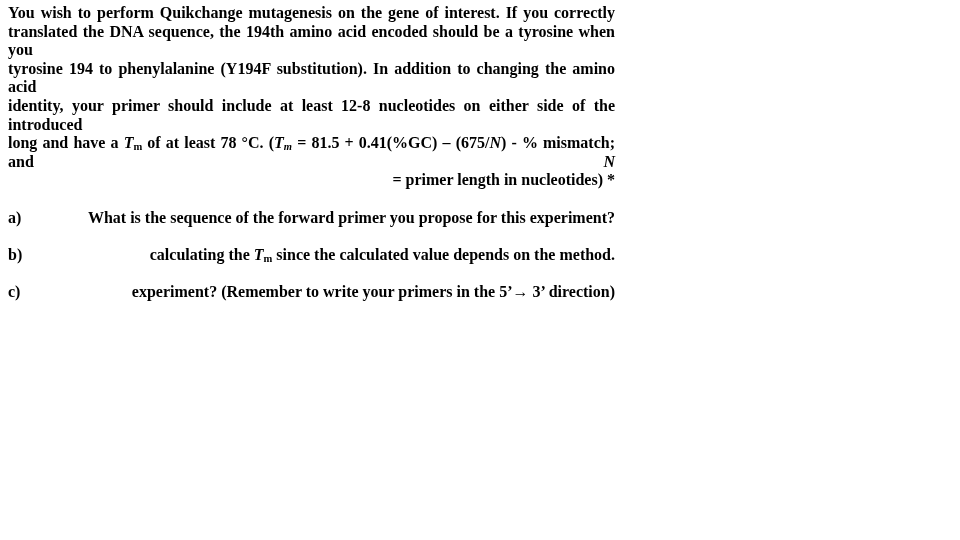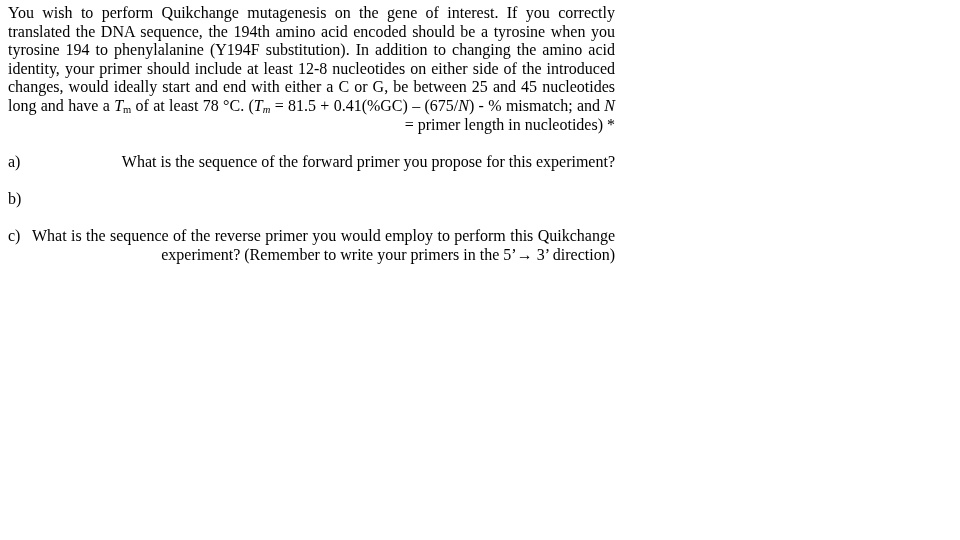--- a/index.html
+++ b/index.html
@@ -15,20 +15,21 @@
     font-family: "Liberation Serif", "DejaVu Serif", serif;
     color: #000000;
   }
   .doc {
     position: absolute;
     left: 8px;
     top: 4px;
     width: 607px;
     font-size: 16px;
     line-height: 18.6px;
+    font-weight: bold;
   }
   .tline {
     text-align: right;
     white-space: normal;
   }
   .tline.just {
     text-align: justify;
     text-align-last: justify;
   }
   .intro { margin: 0; }
@@ -57,39 +58,38 @@
 </head>
 <body>
 
 <div class="doc">
 
   <div class="intro">
       <div class="tline just"><span>You wish to perform Quikchange mutagenesis on the gene of interest.  If you correctly</span></div>
       <div class="tline just"><span>translated the DNA sequence, the 194th amino acid encoded should be a tyrosine when you</span></div>
       <div class="tline just"><span>tyrosine 194 to phenylalanine (Y194F substitution).  In addition to changing the amino acid</span></div>
       <div class="tline just"><span>identity, your primer should include at least 12-8 nucleotides on either side of the introduced</span></div>
-      <div class="tline just"><span>changes, would ideally start and end with either a C or G, be between 25 and 45 nucleotides</span></div>
       <div class="tline just"><span>long and have a </span><span class="st-i">T</span><span class="st-sub">m</span><span> of at least 78 °C. (</span><span class="st-i">T</span><span class="st-isub">m</span><span> = 81.5 + 0.41(%GC) – (675/</span><span class="st-i">N</span><span>) - % mismatch; and </span><span class="st-i">N</span></div>
       <div class="tline"><span>= primer length in nucleotides) *</span></div>
     </div>
 
   <div class="item">
     <div class="item-label">a)</div>
     <div class="item-body">
         <div class="tline"><span>What is the sequence of the forward primer you propose for this experiment?</span></div>
       </div>
   </div>
 
   <div class="item">
     <div class="item-label">b)</div>
     <div class="item-body">
+        <div class="tline"><span>calculating the </span><span class="st-i">T</span><span class="st-sub">m</span><span> since the calculated value depends on the method.</span></div>
       </div>
   </div>
 
   <div class="item">
     <div class="item-label">c)</div>
     <div class="item-body">
-        <div class="tline just"><span>What is the sequence of the reverse primer you would employ to perform this Quikchange</span></div>
         <div class="tline"><span>experiment? (Remember to write your primers in the 5’→ 3’ direction)</span></div>
       </div>
   </div>
 
 </div>
 
 </body></html>

